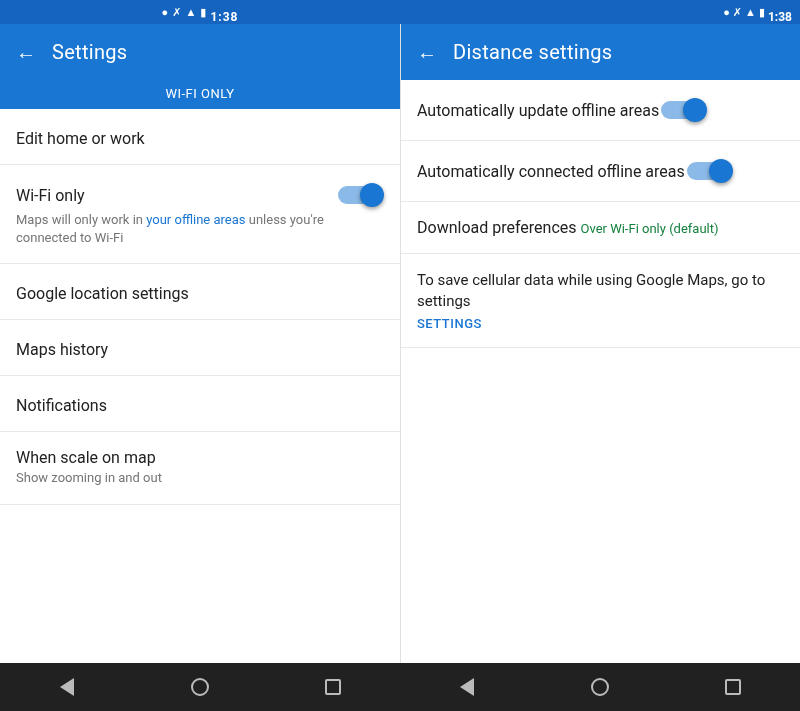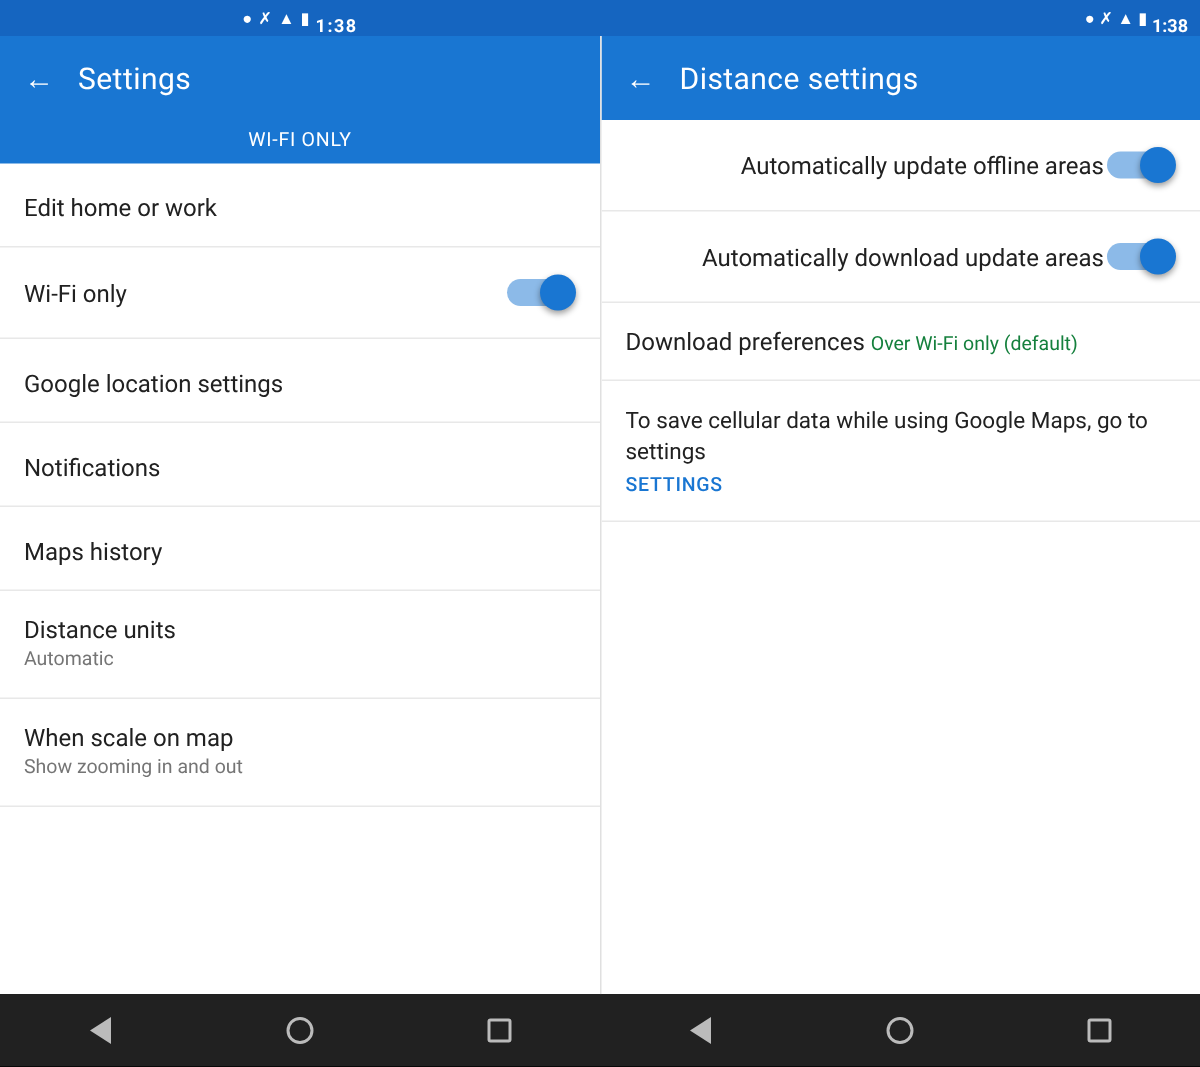--- a/index.html
+++ b/index.html
@@ -175,21 +175,21 @@
     
     .offline-item {
       padding: 16px;
       border-bottom: 1px solid #e8e8e8;
       cursor: pointer;
     }
 
     .offline-item-row {
       display: flex;
       align-items: center;
-      justify-content: flex-end;
+      justify-content: flex-start;
     }
 
     .offline-item-title {
       font-size: 16px;
       color: #212121;
       font-weight: 400;
     }
     .offline-item-subtitle {
       font-size: 13px;
       color: #15803d;
@@ -305,39 +305,38 @@
       </div>
 
       <div class="settings-item">
         <div class="settings-item-row">
           <span class="settings-item-title">Wi-Fi only</span>
           <div class="toggle">
             <div class="toggle-track on"></div>
             <div class="toggle-thumb on"></div>
           </div>
         </div>
+        <div class="settings-item-subtitle">
+          Maps will only work in <a>your offline areas</a> unless you're connected to Wi-Fi
+        </div>
       </div>
 
       <div class="settings-item">
         <span class="settings-item-title">Google location settings</span>
       </div>
 
 
       <div class="settings-item">
+        <span class="settings-item-title">Maps history</span>
+      </div>
+
+      <div class="settings-item">
         <span class="settings-item-title">Notifications</span>
       </div>
 
-      <div class="settings-item">
-        <span class="settings-item-title">Maps history</span>
-      </div>
-
-      <div class="settings-item">
-        <span class="settings-item-title">Distance units</span>
-        <span class="settings-item-subtitle">Automatic</span>
-      </div>
 
       <div class="settings-item">
         <span class="settings-item-title">When scale on map</span>
         <span class="settings-item-subtitle">Show zooming in and out</span>
       </div>
 
     </div>
   </div>
 
   <div class="right-panel">
@@ -354,21 +353,21 @@
           <span class="offline-item-title">Automatically update offline areas</span>
           <div class="toggle">
             <div class="toggle-track on"></div>
             <div class="toggle-thumb on"></div>
           </div>
         </div>
       </div>
 
       <div class="offline-item">
         <div class="offline-item-row">
-          <span class="offline-item-title">Automatically download update areas</span>
+          <span class="offline-item-title">Automatically connected offline areas</span>
           <div class="toggle">
             <div class="toggle-track on"></div>
             <div class="toggle-thumb on"></div>
           </div>
         </div>
       </div>
 
       <div class="offline-item">
         <span class="offline-item-title">Download preferences</span>
         <span class="offline-item-subtitle">Over Wi-Fi only (default)</span>

